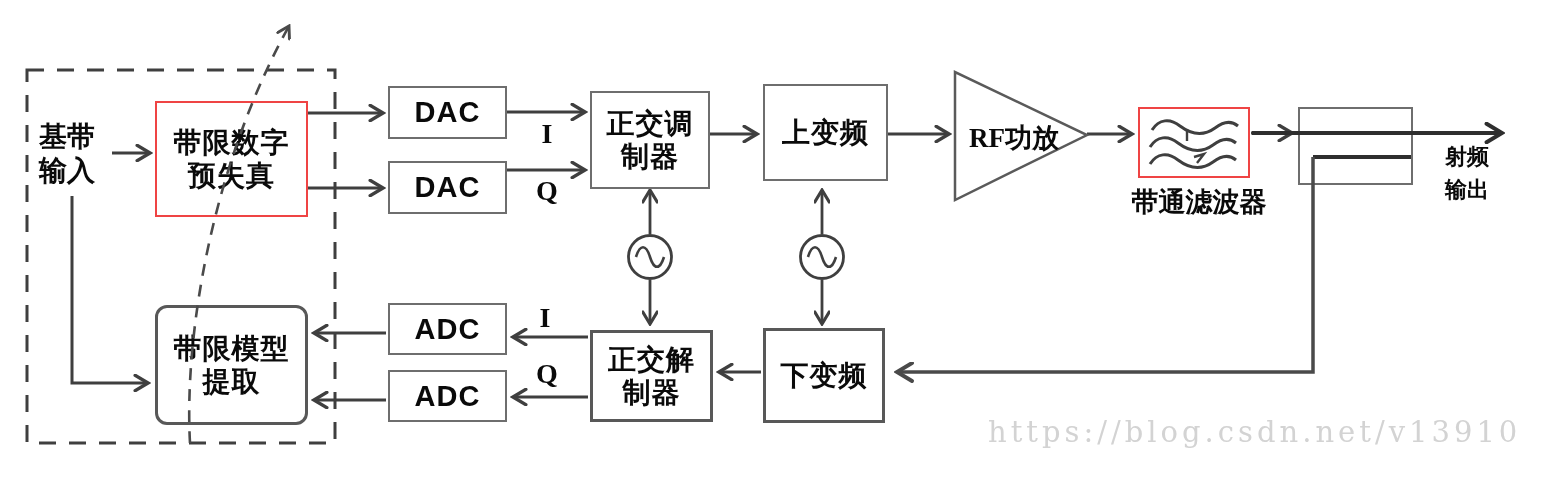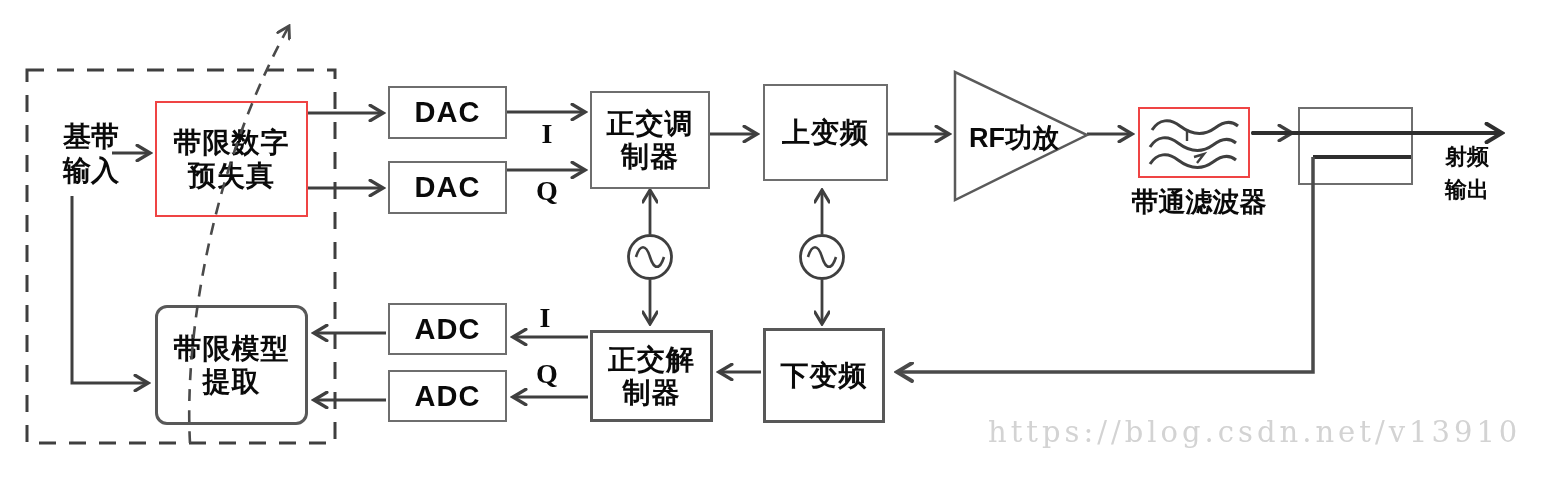--- a/index.html
+++ b/index.html
@@ -120,31 +120,31 @@
   </div>
 
   <svg class="layer" id="over" viewBox="0 0 1556 487" xmlns="http://www.w3.org/2000/svg">
     <path d="M1252 133 H1502" stroke="#2e2e2e" stroke-width="4" fill="none" marker-end="url(#arrDark)"></path>
     <path d="M1313 157 H1411" stroke="#2e2e2e" stroke-width="4" fill="none"></path>
     <path d="M1313 157 V372 H897" stroke="#4a4a4a" stroke-width="3.5" fill="none" marker-end="url(#arrGray)"></path>
     <path d="M190 443 C184 335,212 165,289 26" stroke="#4a4a4a" stroke-width="2.6" stroke-dasharray="12 9" fill="none" marker-end="url(#arrGray)"></path>
   </svg>
 
   <div id="labels">
-    <div class="lbl" style="left:56px;top:120px;width:70px;font-size:28px;line-height:34px;">
+    <div class="lbl" style="left:32px;top:120px;width:70px;font-size:28px;line-height:34px;">
       <div>基带</div>
       <div>输入</div>
     </div>
 
     <div class="lbl iq" style="left:532px;top:118px;">I</div>
     <div class="lbl iq" style="left:532px;top:175px;">Q</div>
     <div class="lbl iq" style="left:530px;top:302px;">I</div>
     <div class="lbl iq" style="left:532px;top:358px;">Q</div>
 
-    <div class="lbl" style="left:958px;top:120px;width:112px;font-size:27px;font-family:Liberation Sans, sans-serif;letter-spacing:0;">RF功放</div>
+    <div class="lbl" style="left:958px;top:120px;width:112px;font-size:27px;font-family:Liberation Serif, serif;letter-spacing:0;">RF功放</div>
 
     <div class="lbl cjk-sm" style="left:1124px;top:186px;width:150px;">带通滤波器</div>
 
     <div class="lbl" style="left:1432px;top:140px;width:70px;font-size:22px;line-height:33px;">
       <div>射频</div>
       <div>输出</div>
     </div>
   </div>
 
   <div id="watermark">https://blog.csdn.net/v13910</div>

